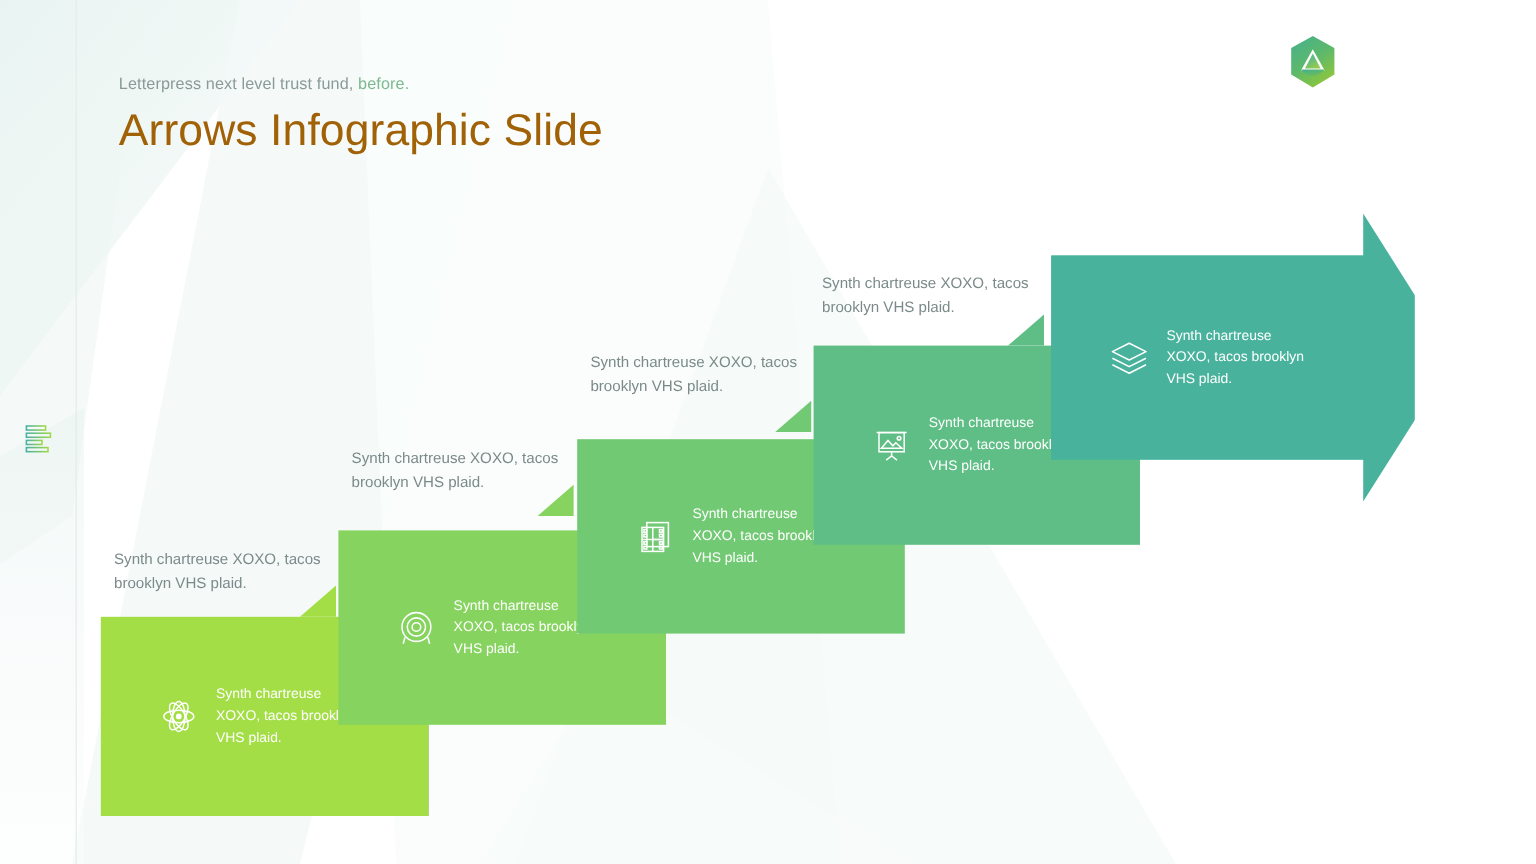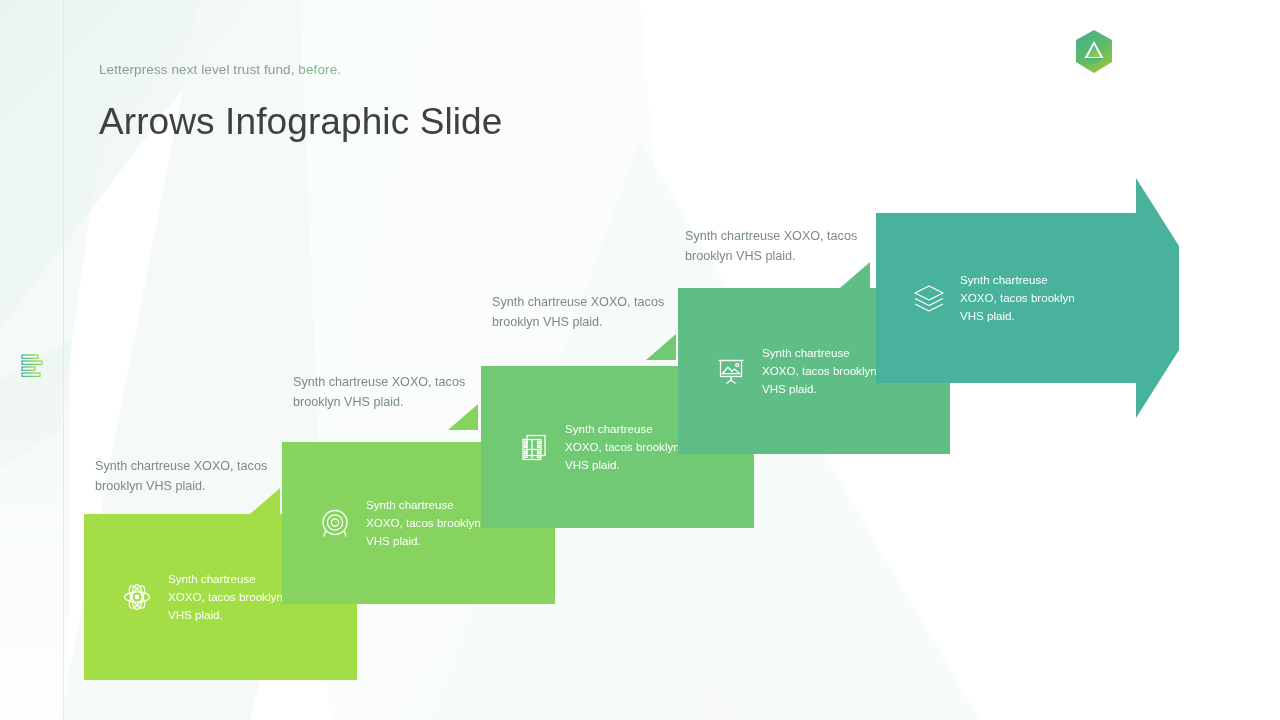--- a/index.html
+++ b/index.html
@@ -30,24 +30,24 @@
   
   .header { position:absolute; left:99px; top:62px; }
   .eyebrow {
     font-size:13.5px;
     color:#8a9a98;
     letter-spacing:.1px;
     white-space:nowrap;
   }
   .eyebrow .accent { color:#7cb98f; }
   .slide-title {
-    margin-top:23px;
+    margin-top:10px;
     font-size:37px;
     font-weight:400;
-    color:#404040;
+    color:#a16207;
     letter-spacing:.1px;
     white-space:nowrap;
     line-height:1.18;
   }
 
   
   .logo { position:absolute; right:62px; top:28px; width:46px; height:48px; }
 
   
   .side-icon { position:absolute; left:20px; top:352px; width:26px; height:26px; }
@@ -70,21 +70,21 @@
 
   .panel {
     position:absolute;
     display:flex;
     align-items:center;
   }
   .panel-inner {
     display:flex;
     align-items:center;
     gap:14px;
-    padding-left:36px;
+    padding-left:48px;
   }
   .panel-icon {
     flex:0 0 auto;
     width:34px; height:34px;
     color:#ffffff;
   }
   .panel-text {
     font-size:11.6px;
     line-height:1.58;
     color:#ffffff;

